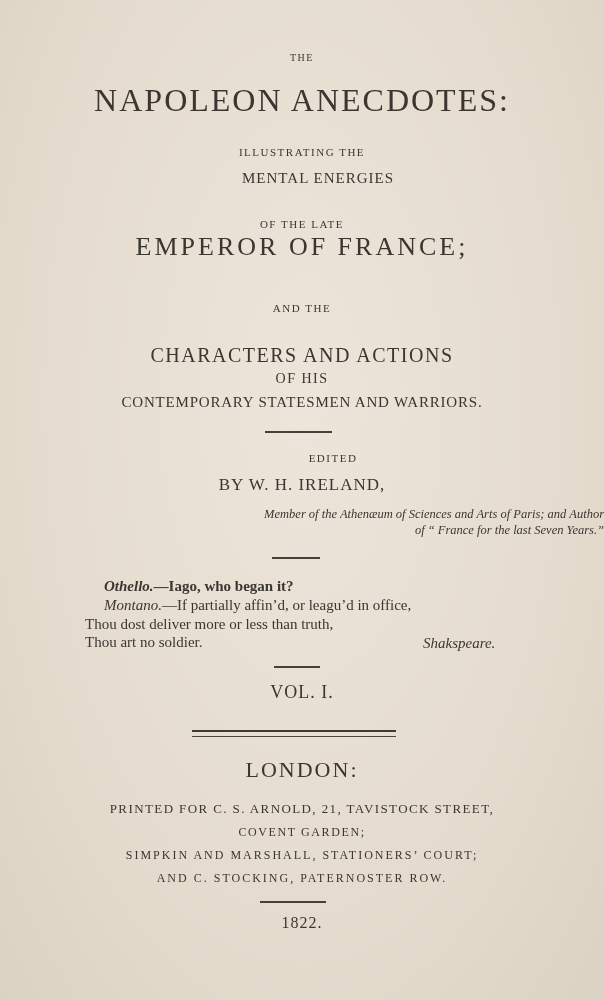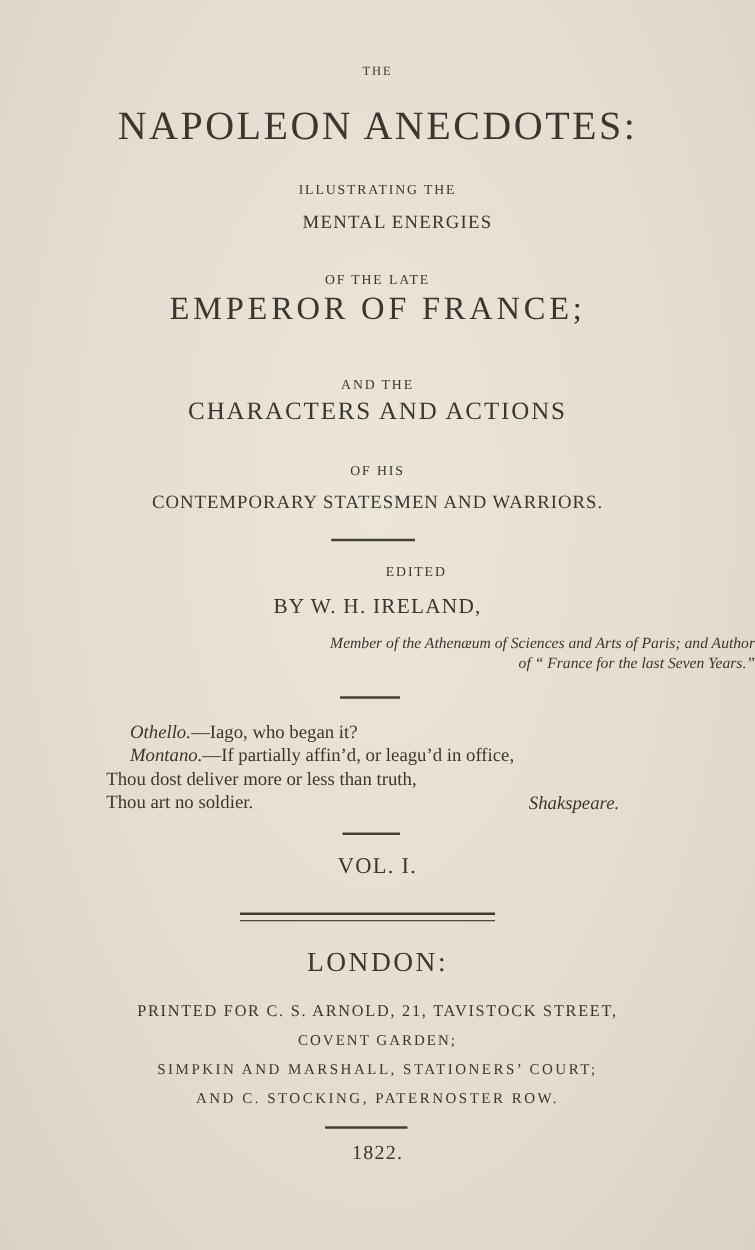--- a/index.html
+++ b/index.html
@@ -31,40 +31,40 @@
   <div class="line caps-sm" style="top:146px; font-size:11px;">ILLUSTRATING THE</div>
 
   <div class="line" style="top:170px; font-size:15px; letter-spacing:1px;padding-left:16px;">MENTAL ENERGIES</div>
 
   <div class="line caps-sm" style="top:218px; font-size:11px;">OF THE LATE</div>
 
   <div class="line" style="top:232px; font-size:26px; letter-spacing:3px;">EMPEROR OF FRANCE;</div>
 
   <div class="line caps-sm" style="top:302px; font-size:11px;">AND THE</div>
 
-  <div class="line" style="top:318px; font-size:20px; letter-spacing:1.5px;">CHARACTERS AND ACTIONS</div>
+  <div class="line" style="top:344px; font-size:20px; letter-spacing:1.5px;">CHARACTERS AND ACTIONS</div>
 
-  <div class="line caps-sm" style="top:371px; font-size:11px;">OF HIS</div>
+  <div class="line caps-sm" style="top:371px; font-size:14px;">OF HIS</div>
 
   <div class="line" style="top:394px; font-size:15px; letter-spacing:0.8px;">CONTEMPORARY STATESMEN AND WARRIORS.</div>
 
   <div class="rule" style="left:265px; width:67px; top:431px;"></div>
 
   <div class="line caps-sm" style="top:452px; font-size:11px;padding-left:31px;">EDITED</div>
 
   <div class="line" style="top:475px; font-size:17px; letter-spacing:1px;">BY W. H. IRELAND,</div>
 
   <div class="line it" style="top:507px; font-size:12.5px;">Member of the Athenæum of Sciences and Arts of Paris; and Author</div>
 
   <div class="line it" style="top:523px; font-size:12.5px;">of “ France for the last Seven Years.”</div>
 
   <div class="rule" style="left:272px; width:48px; top:557px;"></div>
 
   <div>
-    <div class="quote" style="left:104px; top:578px;">
+    <div class="quote" style="left:104px; top:578px;font-weight:bold;">
       <span class="it">Othello.</span><span>—Iago, who began it?</span>
     </div>
     <div class="quote" style="left:104px; top:597px;">
       <span class="it">Montano.</span><span>—If partially affin’d, or leagu’d in office,</span>
     </div>
     <div class="quote" style="left:85px; top:616px;">Thou dost deliver more or less than truth,</div>
     <div class="quote" style="left:85px; top:634px;">Thou art no soldier.</div>
     <div class="quote it" style="left:423px; top:635px;">Shakspeare.</div>
   </div>
 

